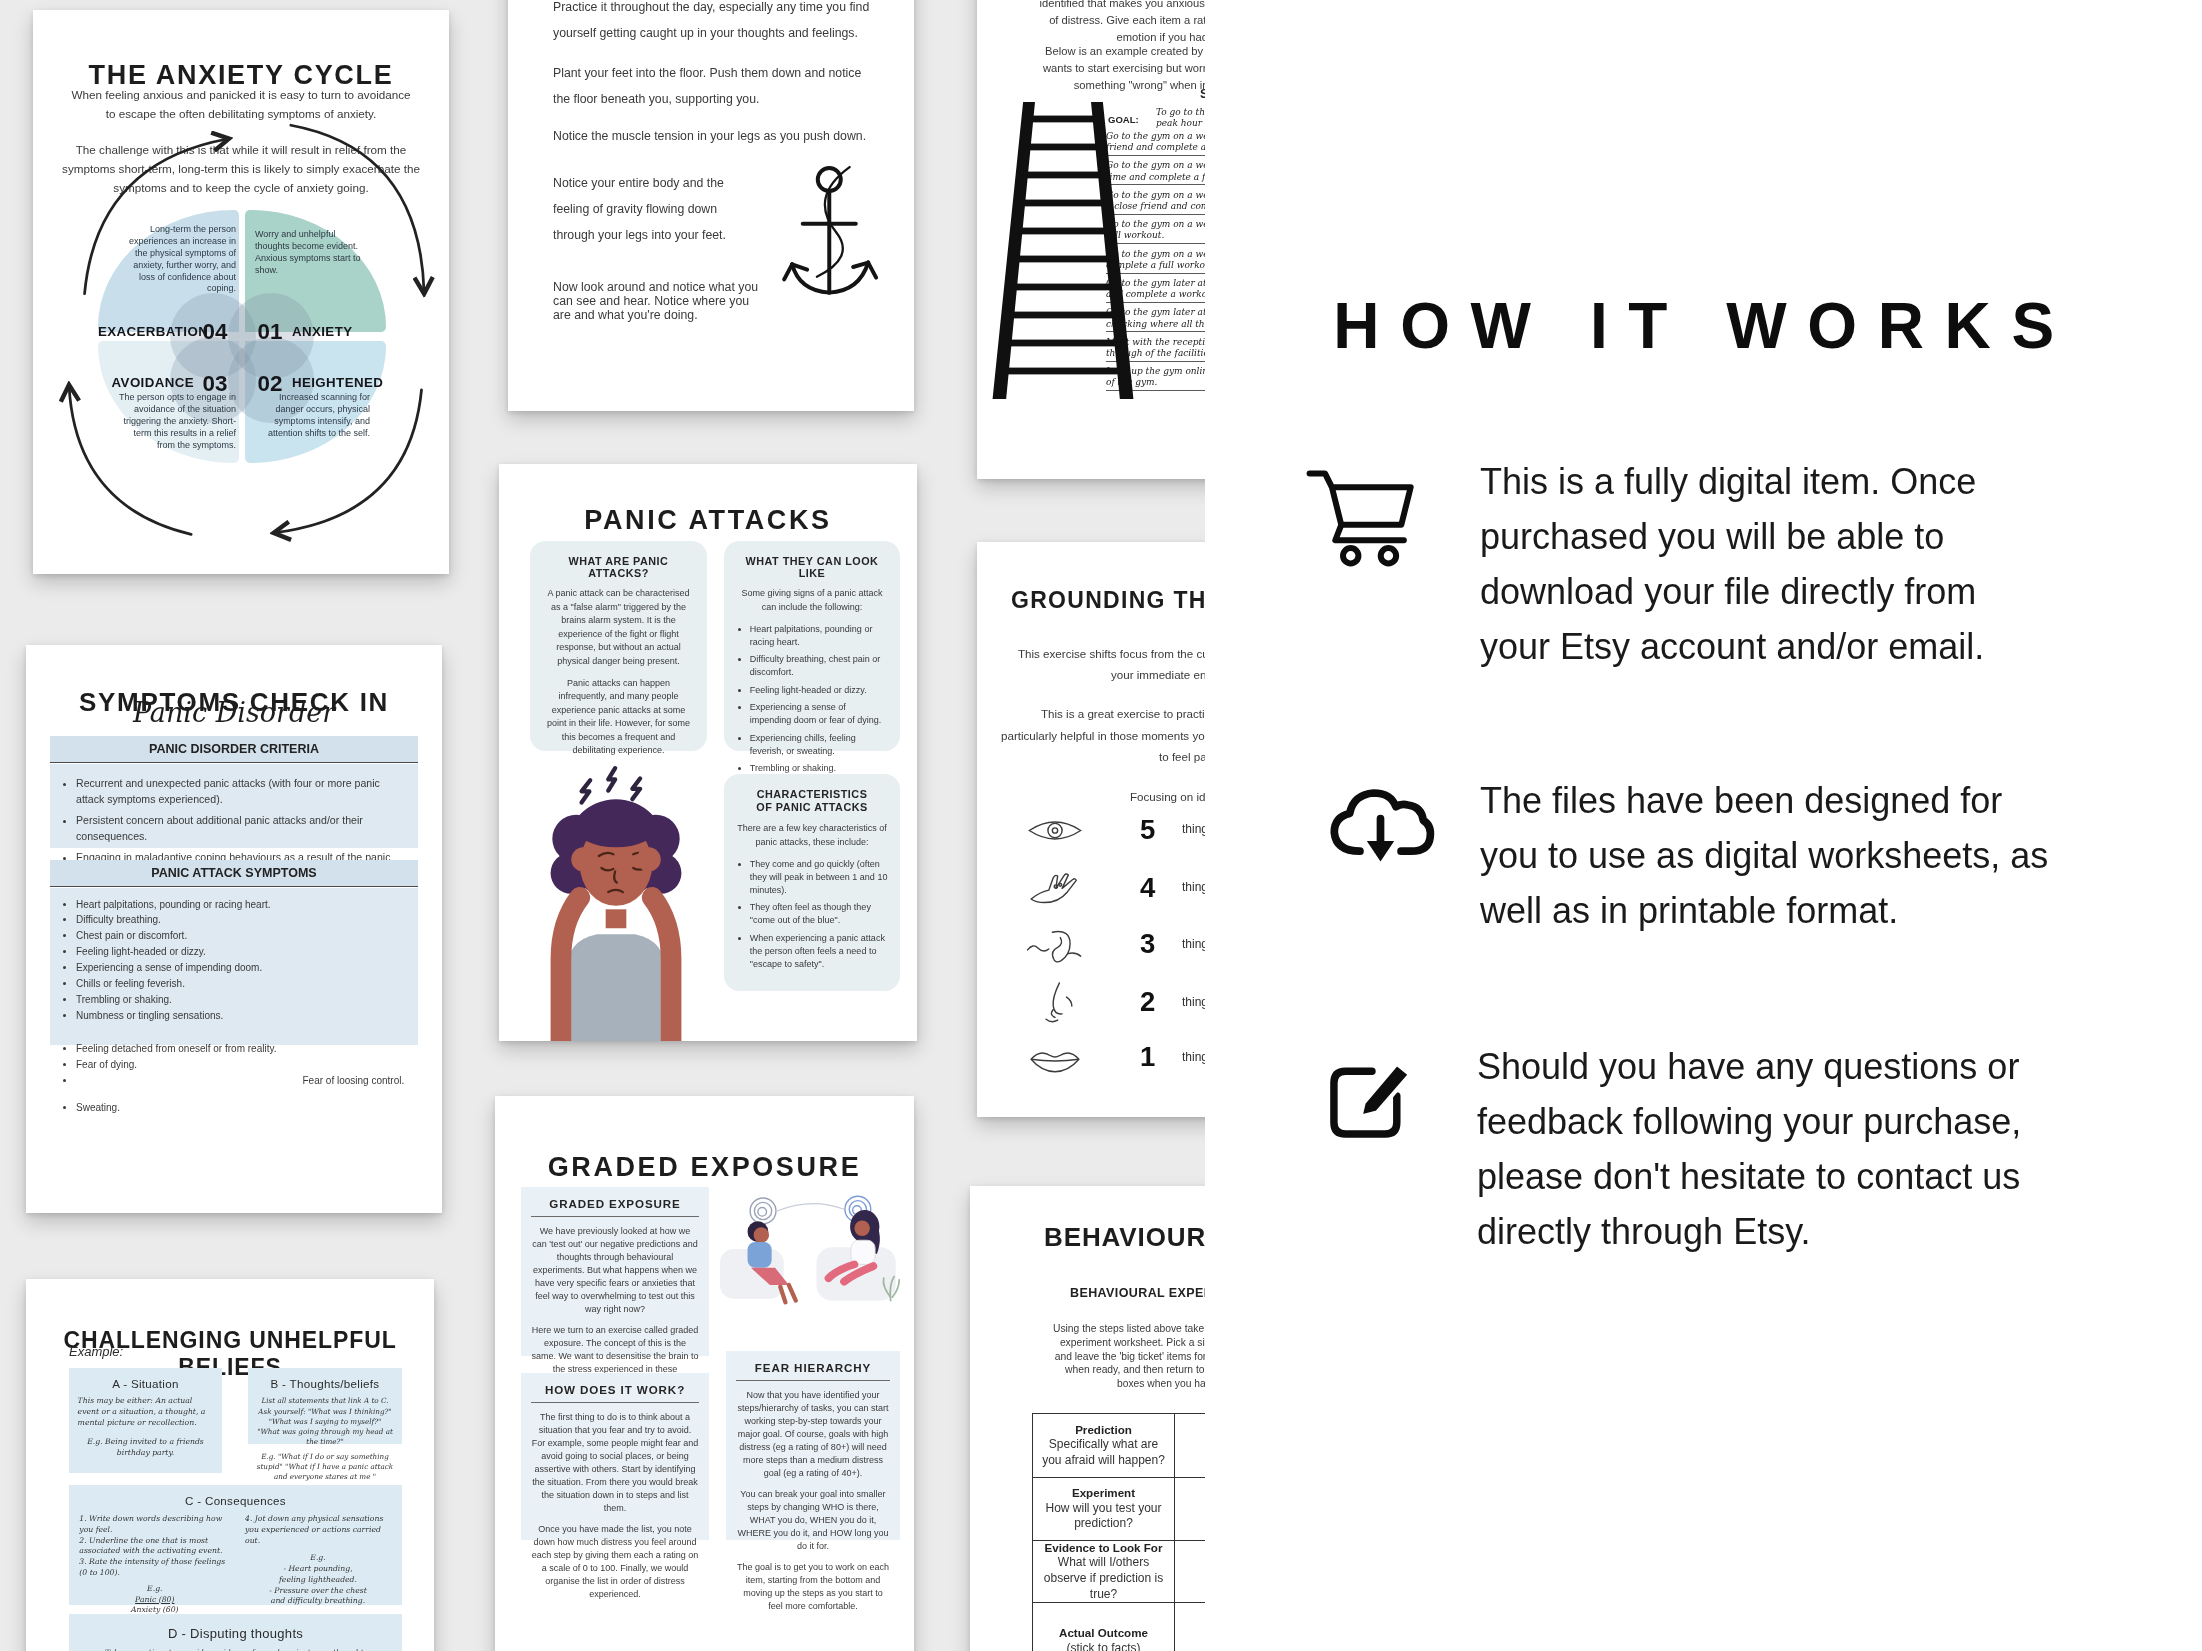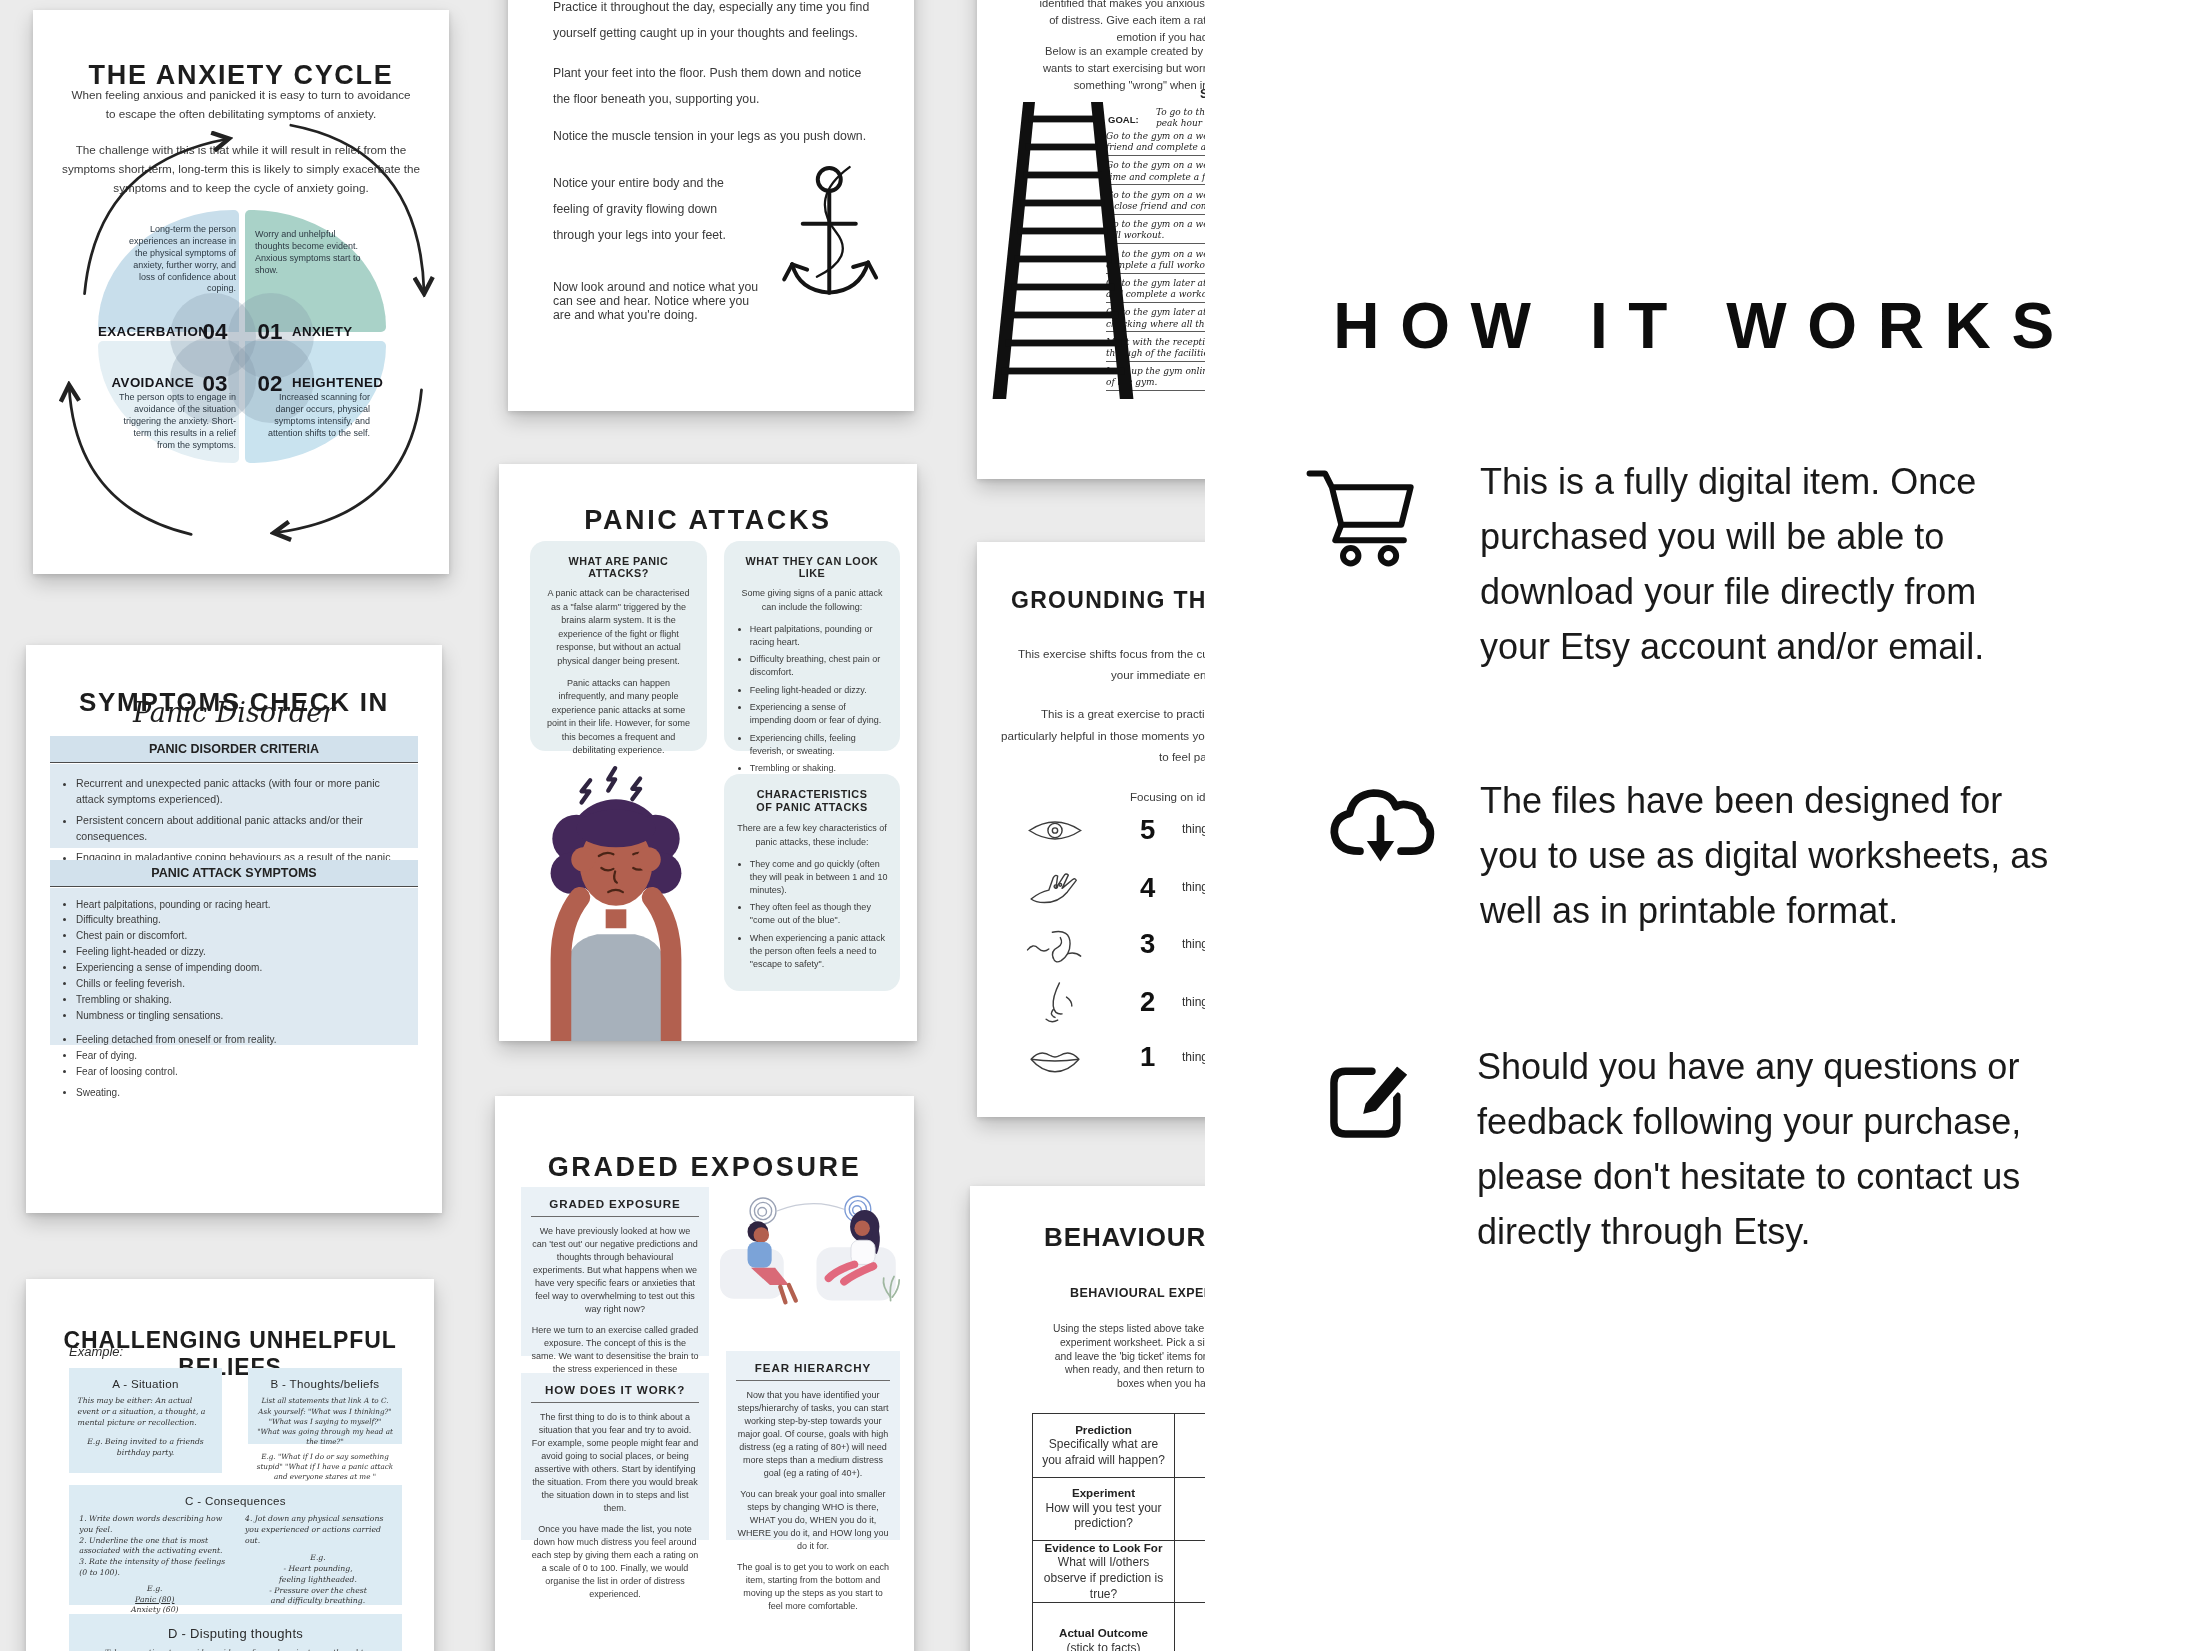--- a/index.html
+++ b/index.html
@@ -130,24 +130,24 @@
       <div class="bluebox-h" style="left:24px;top:215px;width:368px;height:26px;line-height:26px;font-size:12.5px;">PANIC ATTACK SYMPTOMS</div>
       <div class="bluebox-b" style="left:24px;top:243px;width:368px;height:157px;font-size:10px;">
         <ul style="padding-top:8.6px;">
           <li style="margin-bottom:0.9px;">Heart palpitations, pounding or racing heart.</li>
           <li style="margin-bottom:0.9px;">Difficulty breathing.</li>
           <li style="margin-bottom:0.9px;">Chest pain or discomfort.</li>
           <li style="margin-bottom:0.9px;">Feeling light-headed or dizzy.</li>
           <li style="margin-bottom:0.9px;">Experiencing a sense of impending doom.</li>
           <li style="margin-bottom:0.9px;">Chills or feeling feverish.</li>
           <li style="margin-bottom:0.9px;">Trembling or shaking.</li>
-          <li style="margin-bottom:9px;">Numbness or tingling sensations.</li>
+          <li style="margin-bottom:18px;">Numbness or tingling sensations.</li>
           <li style="margin-bottom:0.9px;">Feeling detached from oneself or from reality.</li>
           <li style="margin-bottom:0.9px;">Fear of dying.</li>
-          <li style="margin-bottom:6px;">Fear of loosing control.</li>
+          <li style="margin-bottom:12px;text-align:right;">Fear of loosing control.</li>
           <li style="margin-bottom:0.9px;">Sweating.</li>
         </ul>
       </div>
     </section>
 
     <section class="page" style="left:26px;top:1279px;width:408px;height:447px;">
       <h2 class="ptitle" style="top:29px;font-size:23px;letter-spacing:0.9px;">CHALLENGING UNHELPFUL BELIEFS</h2>
       <div class="abs" style="left:43px;top:65px;font-size:13px;font-style:italic;color:#2c2c2c;">Example:</div>
 
       <div class="belbox" style="left:43px;top:89px;width:153px;height:105px;">

